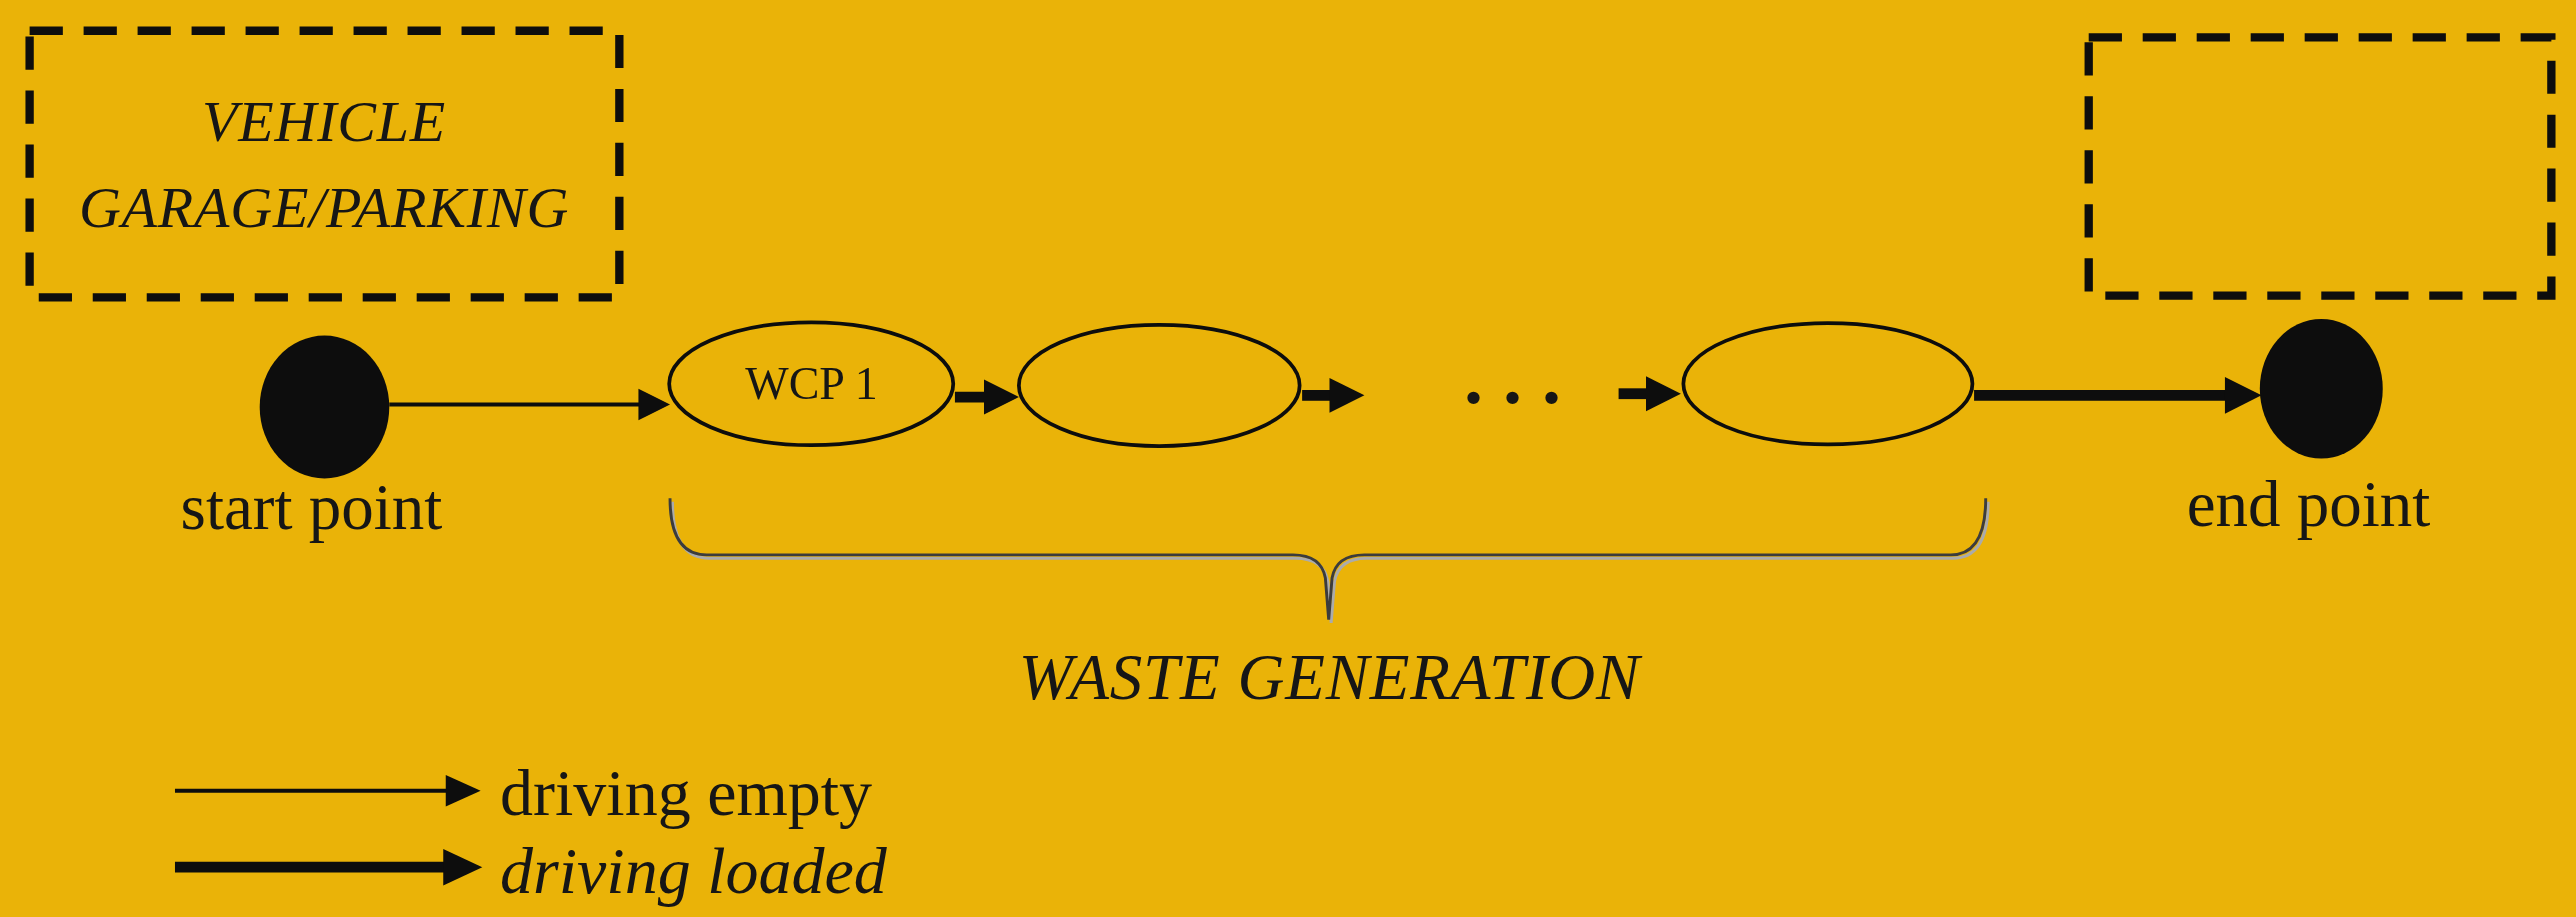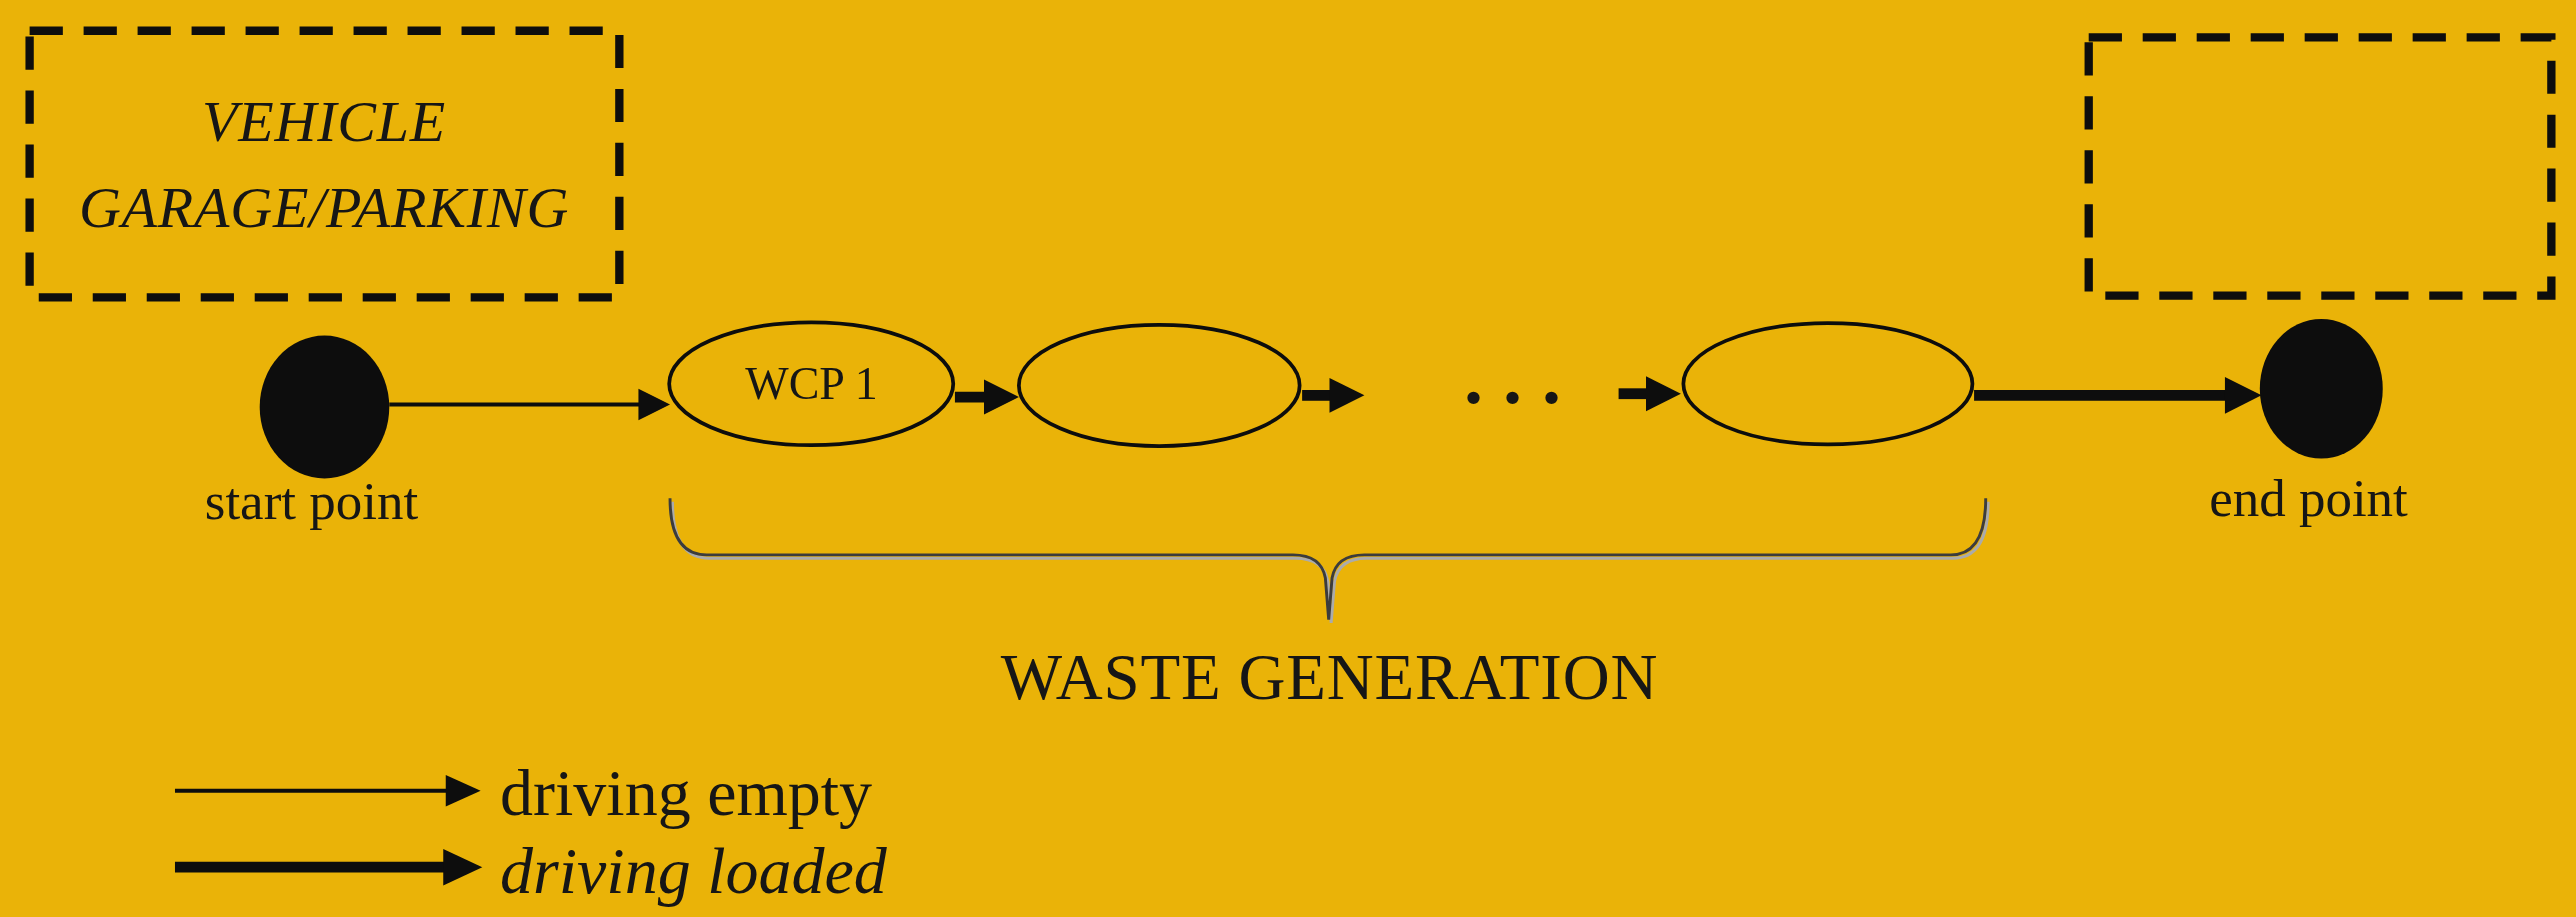--- a/index.html
+++ b/index.html
@@ -36,31 +36,32 @@
     line-height: 1.48;
     white-space: pre-line;
     letter-spacing: 0.8px;
   }
   .node-label {
     font-size: 46px;
     text-align: center;
     line-height: 58px;
   }
   .point-label {
-    font-size: 53px;
+    font-size: 65px;
     width: 415px;
     text-align: center;
     line-height: 1;
   }
   .brace-label {
     font-size: 65px;
     width: 831px;
     text-align: center;
     line-height: 1;
     letter-spacing: 0.8px;
+    font-style: italic;
   }
   .legend-label {
     font-size: 66px;
     line-height: 1;
   }
   .ellipsis-label {
     font-size: 76px;
     letter-spacing: 20px;
     line-height: 1;
     font-weight: bold;

